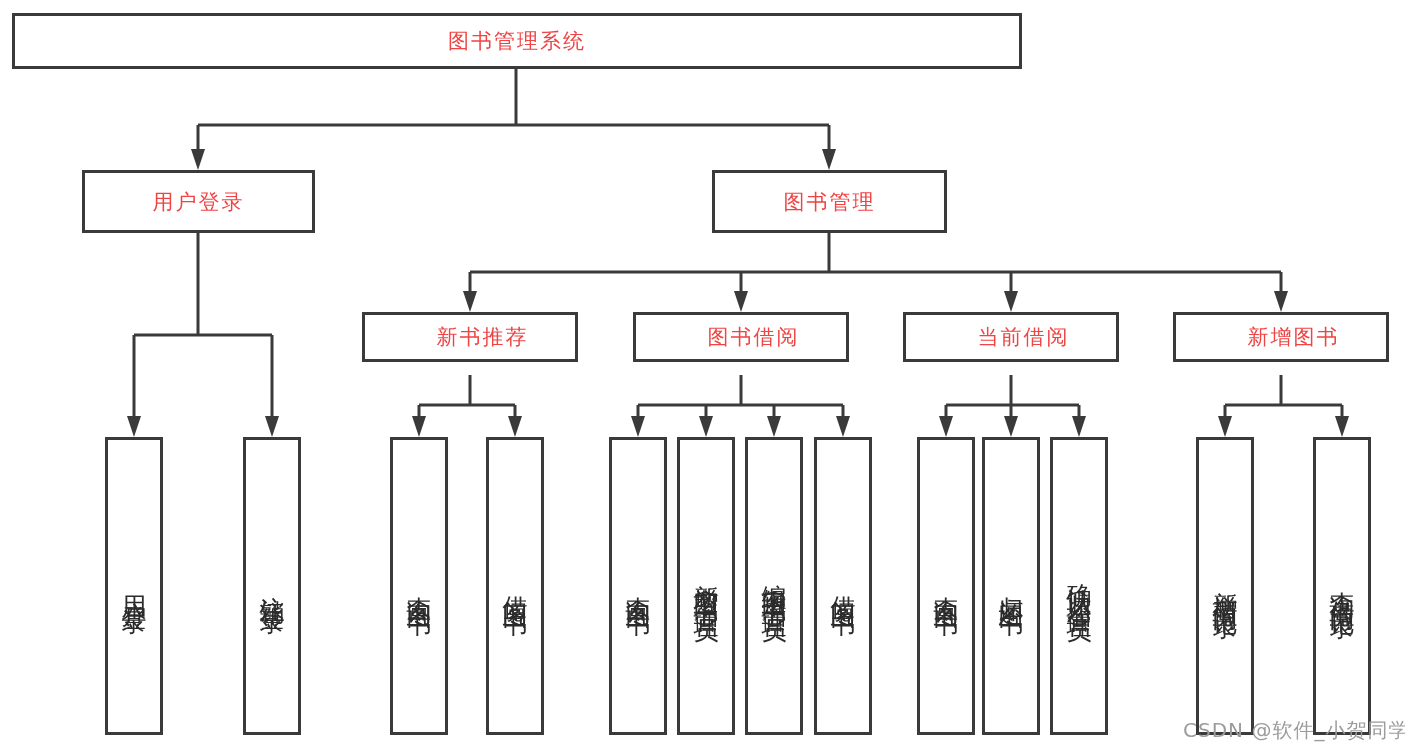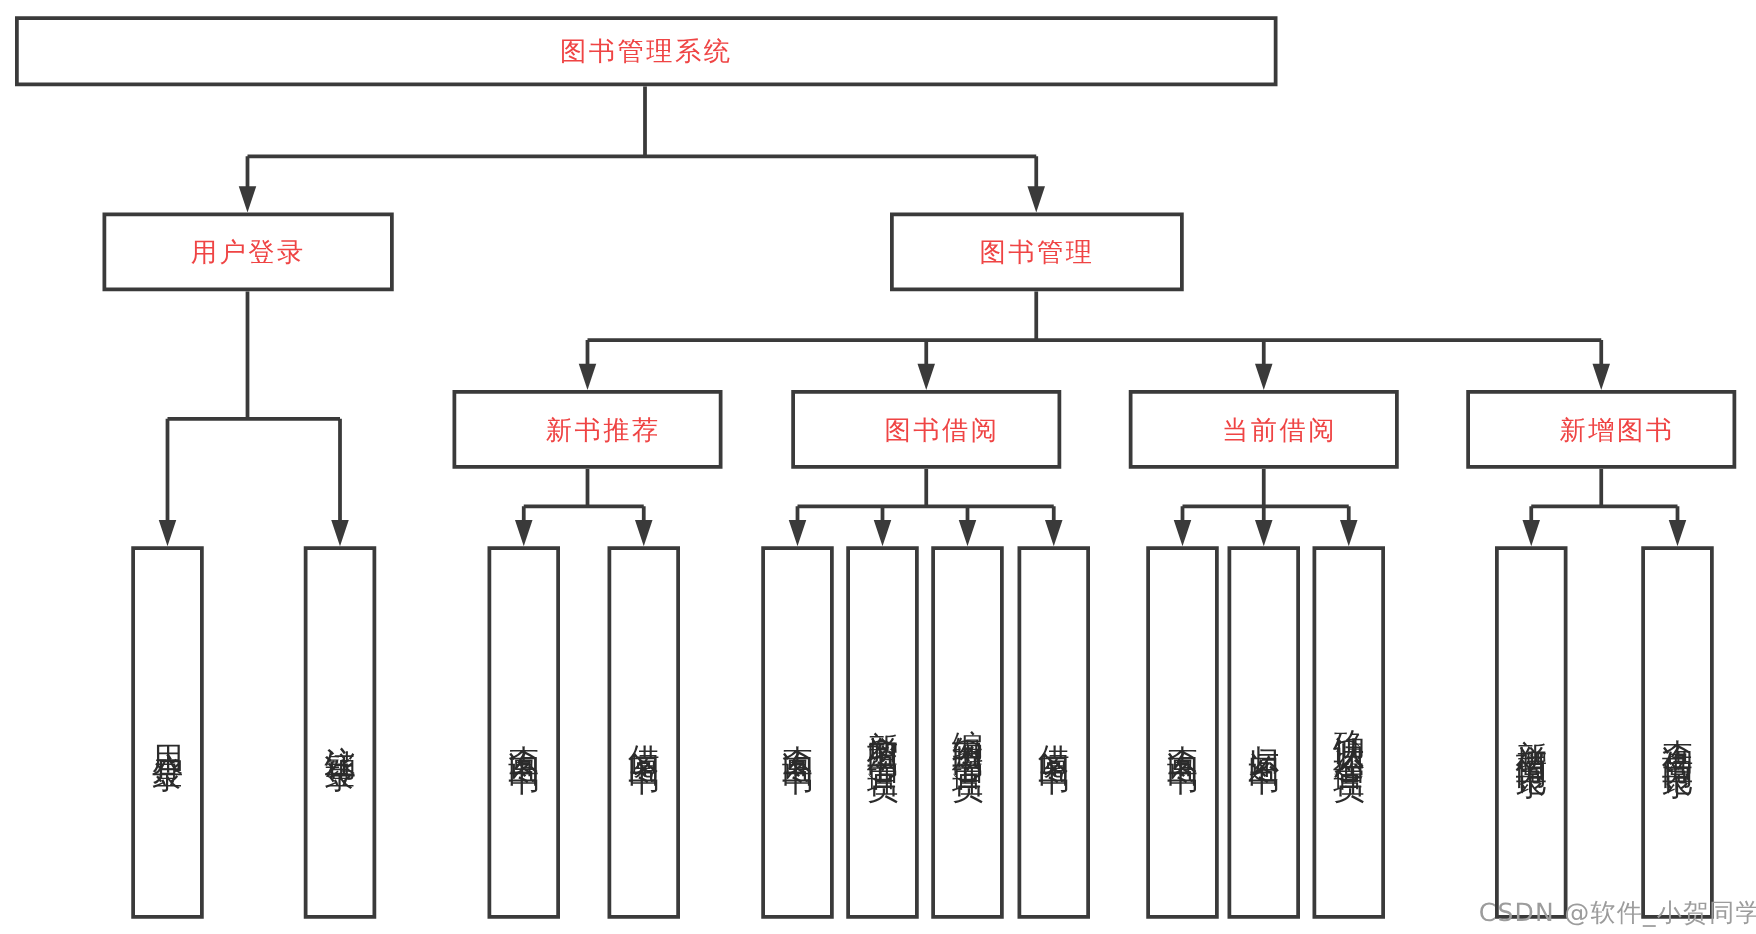--- a/index.html
+++ b/index.html
@@ -35,21 +35,21 @@
     z-index: 2;
     white-space: nowrap;
   }
   .node.root {
     left: 12px; top: 13px; width: 1010px; height: 56px;
   }
   .node.lvl {
     top: 170px; height: 63px;
   }
   .node.lvl3 {
-    top: 312px; height: 63px; width: 216px; padding-left: 25px;
+    top: 312px; height: 50px; width: 216px; padding-left: 25px;
   }
   .vnode {
     position: absolute;
     box-sizing: border-box;
     top: 437px;
     width: 58px;
     height: 298px;
     border: 3px solid #3a3a3a;
     background: #ffffff;
     display: flex;

